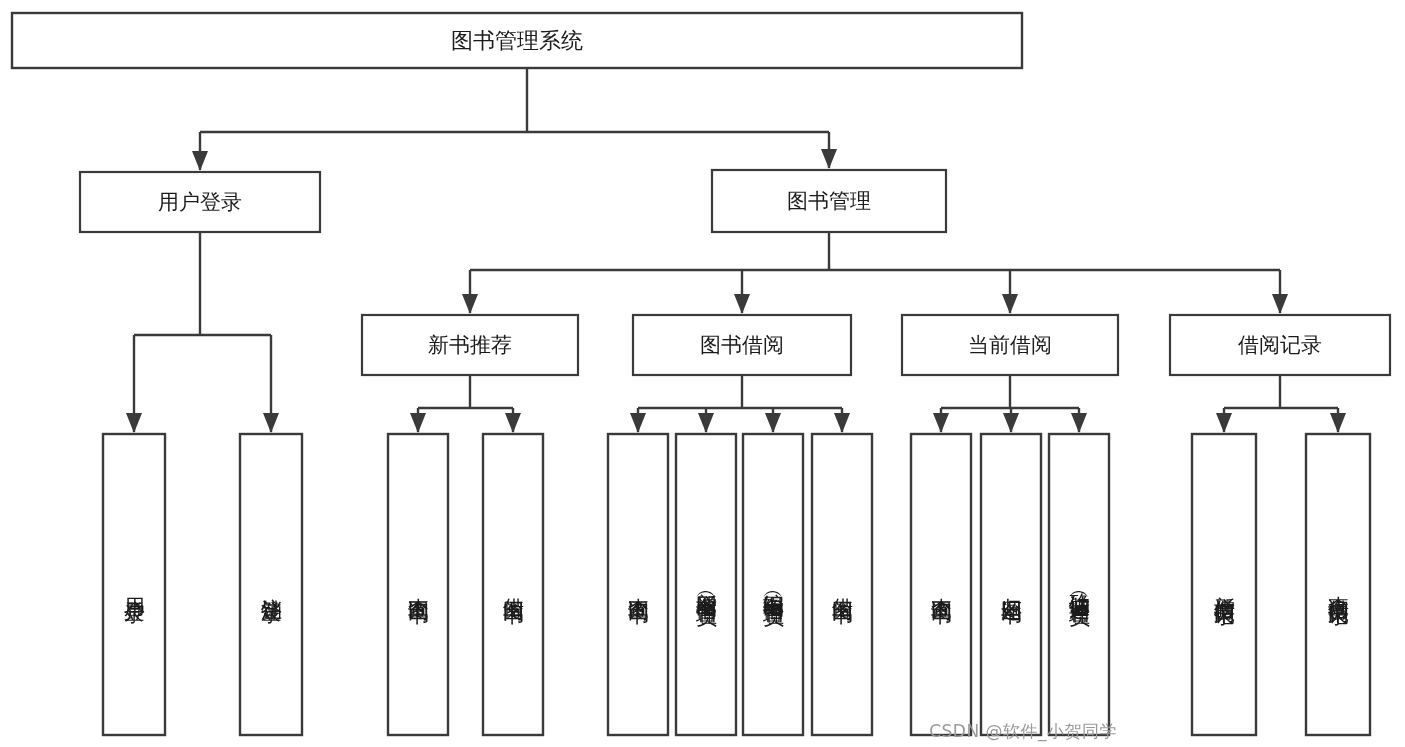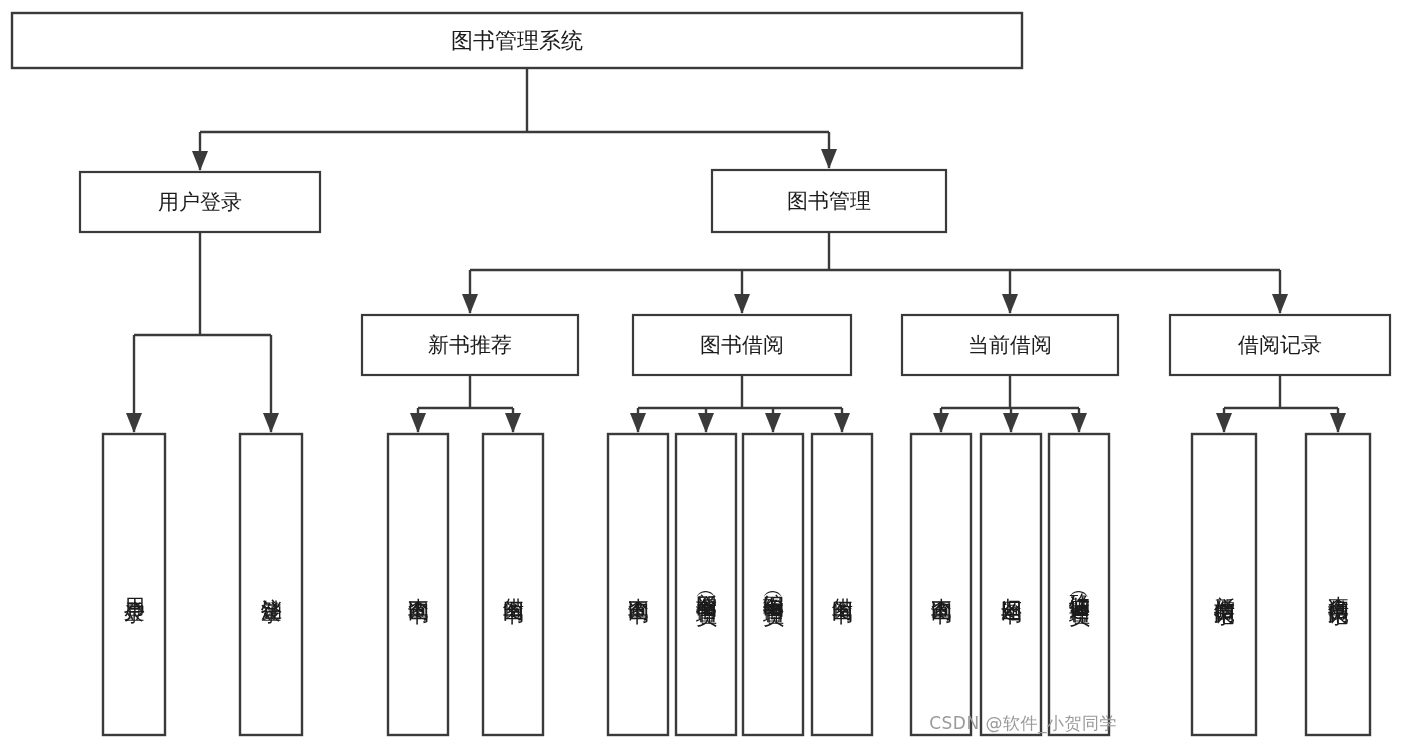--- a/index.html
+++ b/index.html
@@ -78,21 +78,21 @@
     font-size: 21px;
     line-height: 1.18;
     letter-spacing: 2px;
     color: #1b1b1b;
     white-space: nowrap;
     text-align: center;
   }
   .watermark {
     position: absolute;
     right: 8px;
-    bottom: 12px;
+    bottom: 4px;
     font-family: "DejaVu Sans", "Liberation Sans", sans-serif;
     font-size: 17px;
     color: #9a9a9a;
     white-space: nowrap;
     letter-spacing: 0.5px;
     text-align: center;
   }
 </style>
 </head>
 <body>

